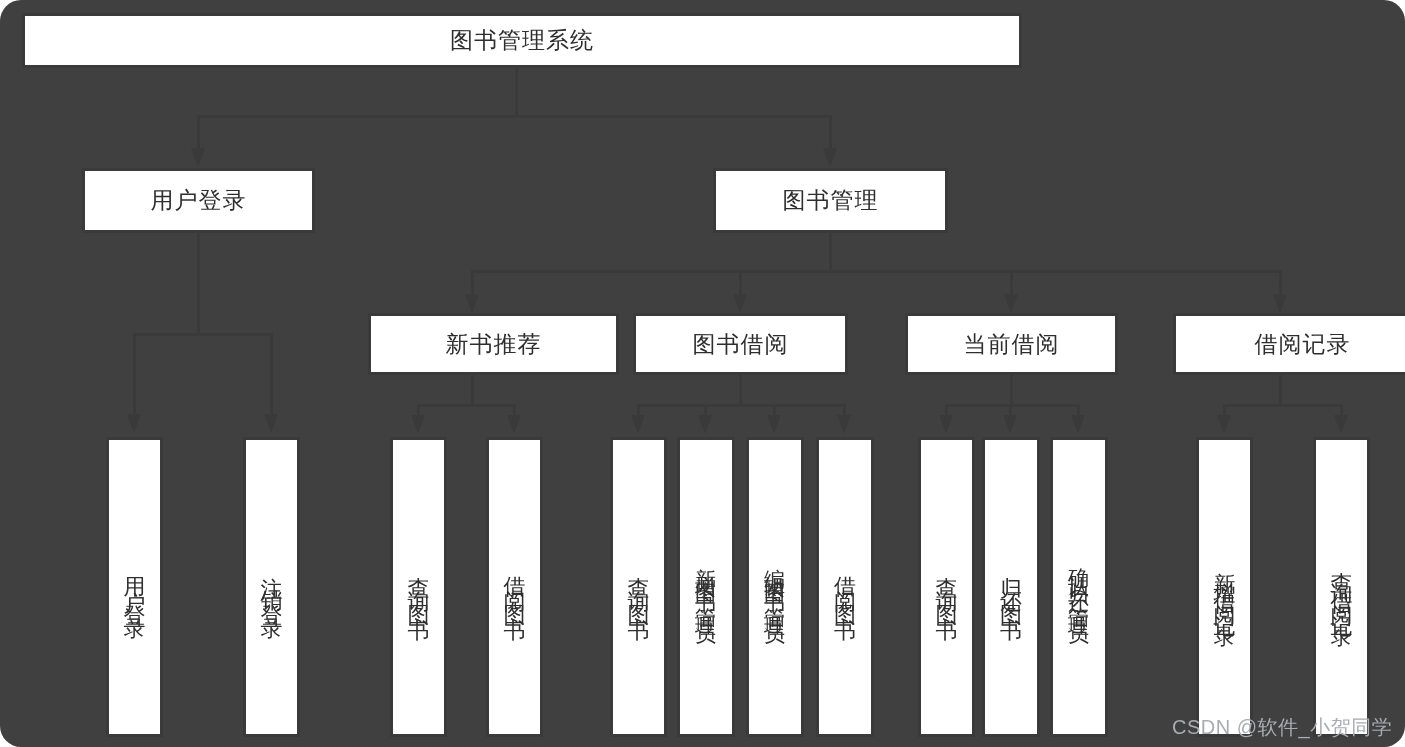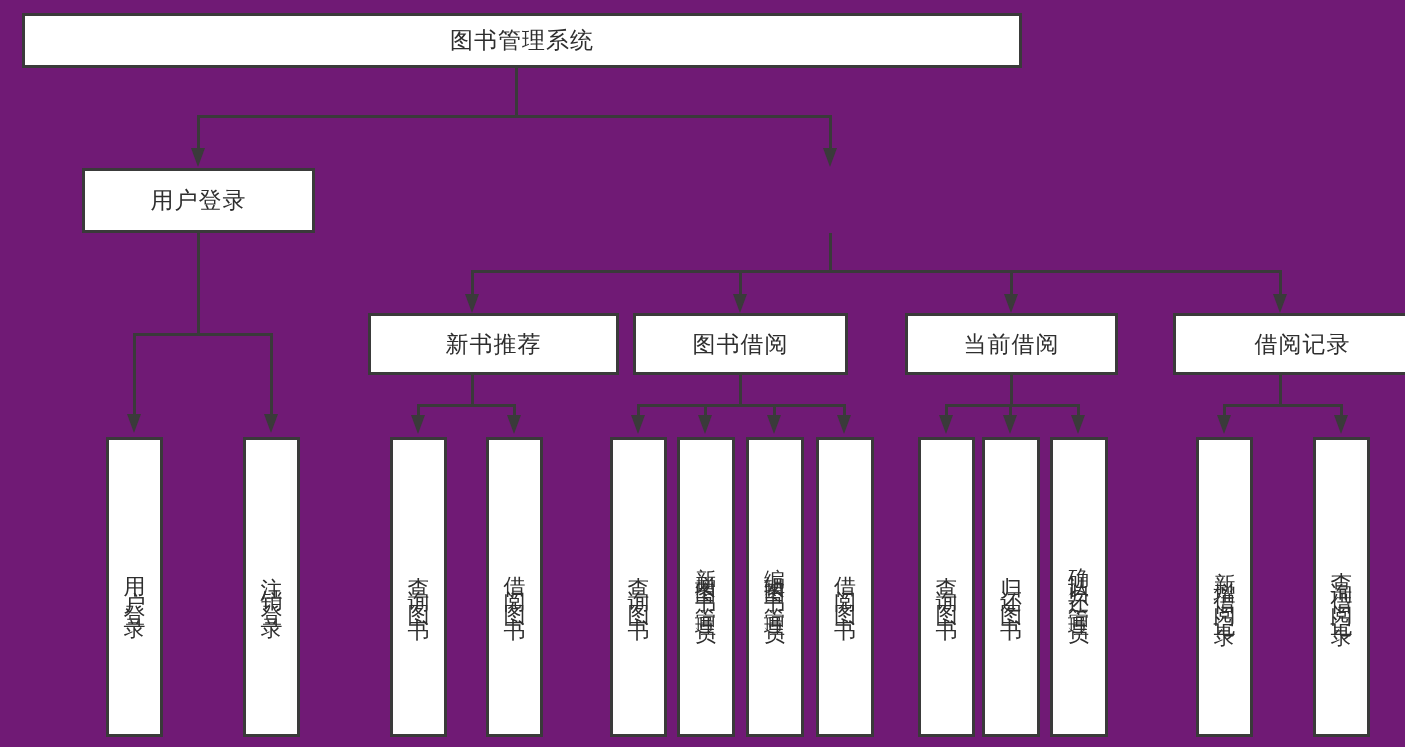--- a/index.html
+++ b/index.html
@@ -1,18 +1,19 @@
 <!DOCTYPE html>
 <html><head>
 <meta charset="utf-8">
 <style>
   html,body{margin:0;padding:0;background:#ffffff;}
   #stage{
-    position:relative;width:1405px;height:747px;background:#701a75;overflow:hidden;
+    position:relative;width:1405px;height:747px;background:#404040;overflow:hidden;
     font-family:"Liberation Sans","DejaVu Sans",sans-serif;
+    border-radius:21px;
   }
   .box{
     position:absolute;box-sizing:border-box;border:3px solid #3a3a3a;background:#ffffff;
     display:flex;align-items:center;justify-content:center;
     color:#2e2e2e;font-size:23px;line-height:1;letter-spacing:1px;
   }
   .leaf{border-width:3px;}
   .leaf span{
     writing-mode:vertical-rl;text-orientation:mixed;
     font-size:22px;letter-spacing:14px;line-height:1;
@@ -42,20 +43,23 @@
 
   <div class="v" style="left:515px;top:68px;height:49px"></div>
   <div class="h" style="left:197px;top:115px;width:635px"></div>
   <div class="v" style="left:197px;top:115px;height:36px"></div>
   <div class="arrow" style="left:191px;top:148px"></div>
   <div class="v" style="left:829px;top:115px;height:36px"></div>
   <div class="arrow" style="left:823px;top:148px"></div>
 
   <div class="box" style="left:82px;top:168px;width:233px;height:65px">
     <span>用户登录</span>
+  </div>
+  <div class="box" style="left:713px;top:168px;width:235px;height:65px">
+    <span>图书管理</span>
   </div>
 
   <div class="v" style="left:197px;top:233px;height:102px"></div>
   <div class="h" style="left:133px;top:333px;width:140px"></div>
   <div class="v" style="left:133px;top:333px;height:82px"></div>
   <div class="arrow" style="left:127px;top:414px"></div>
   <div class="v" style="left:270px;top:333px;height:82px"></div>
   <div class="arrow" style="left:264px;top:414px"></div>
 
   <div class="v" style="left:829px;top:233px;height:39px"></div>
@@ -153,14 +157,15 @@
     <span>确认归还（管理员）</span>
   </div>
 
   <div class="box leaf mid" style="left:1196px;top:437px;width:57px;height:300px">
     <span>新增借阅记录</span>
   </div>
   <div class="box leaf mid" style="left:1313px;top:437px;width:57px;height:300px">
     <span>查询借阅记录</span>
   </div>
 
+  <div id="watermark">CSDN @软件_小贺同学</div>
 
 </div>
 
 </body></html>

